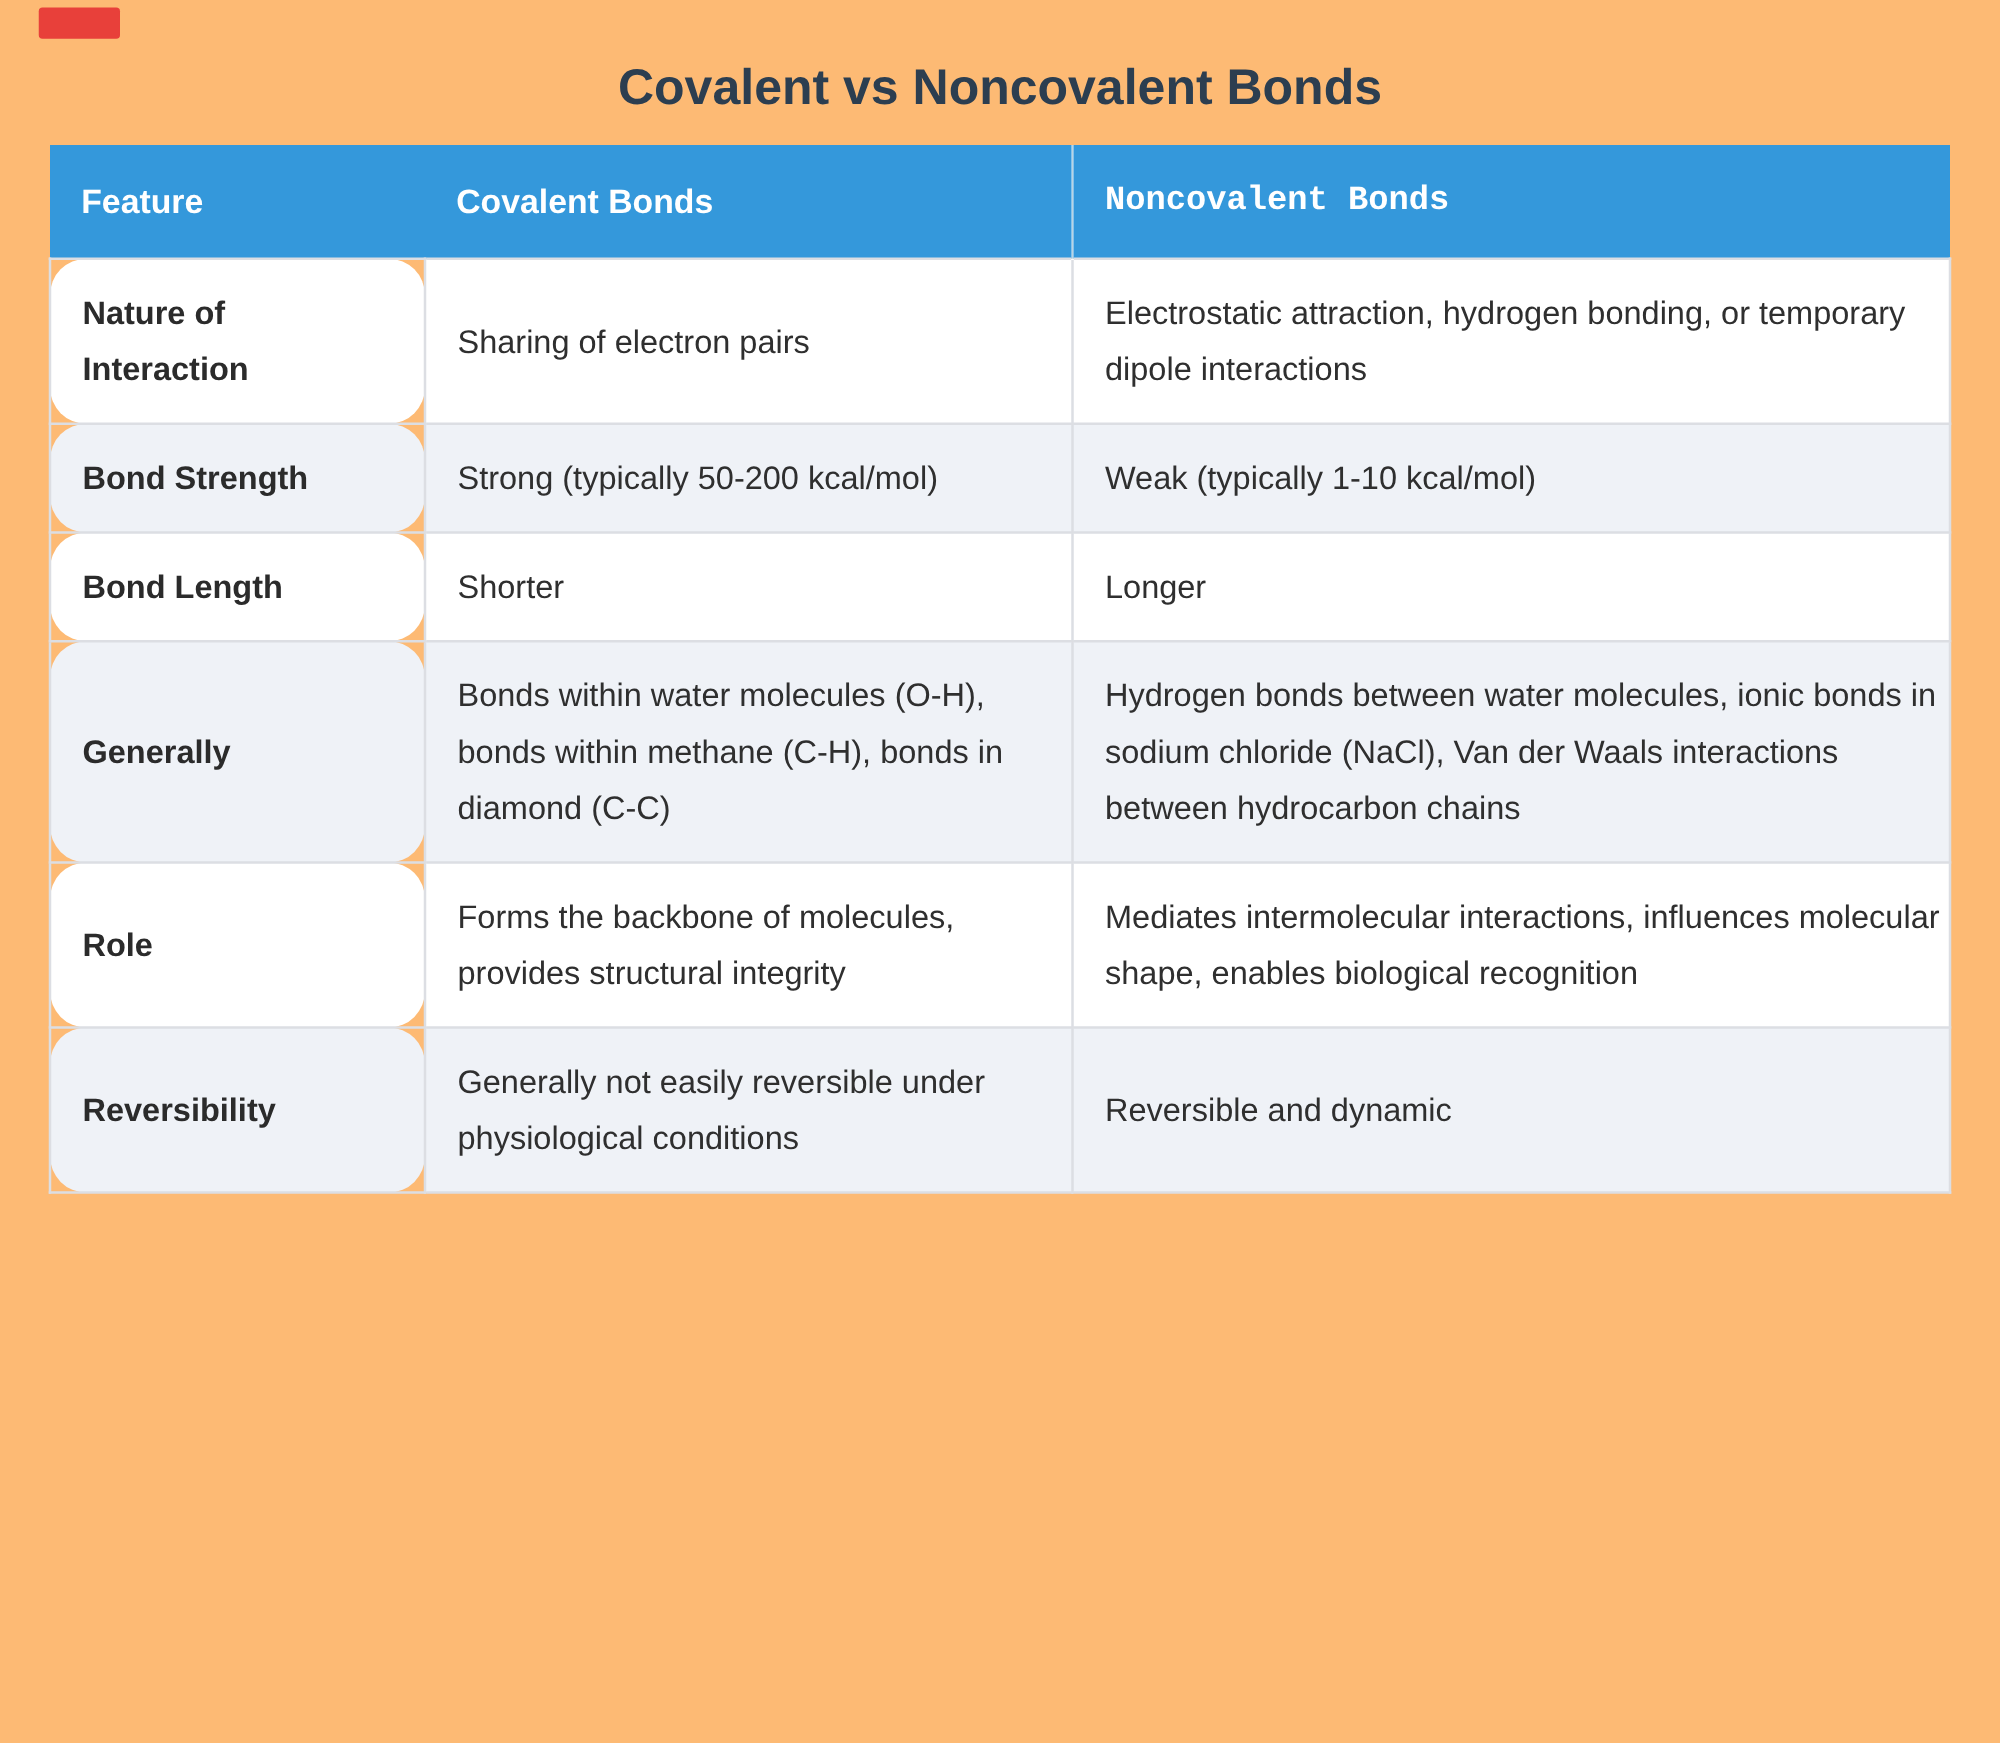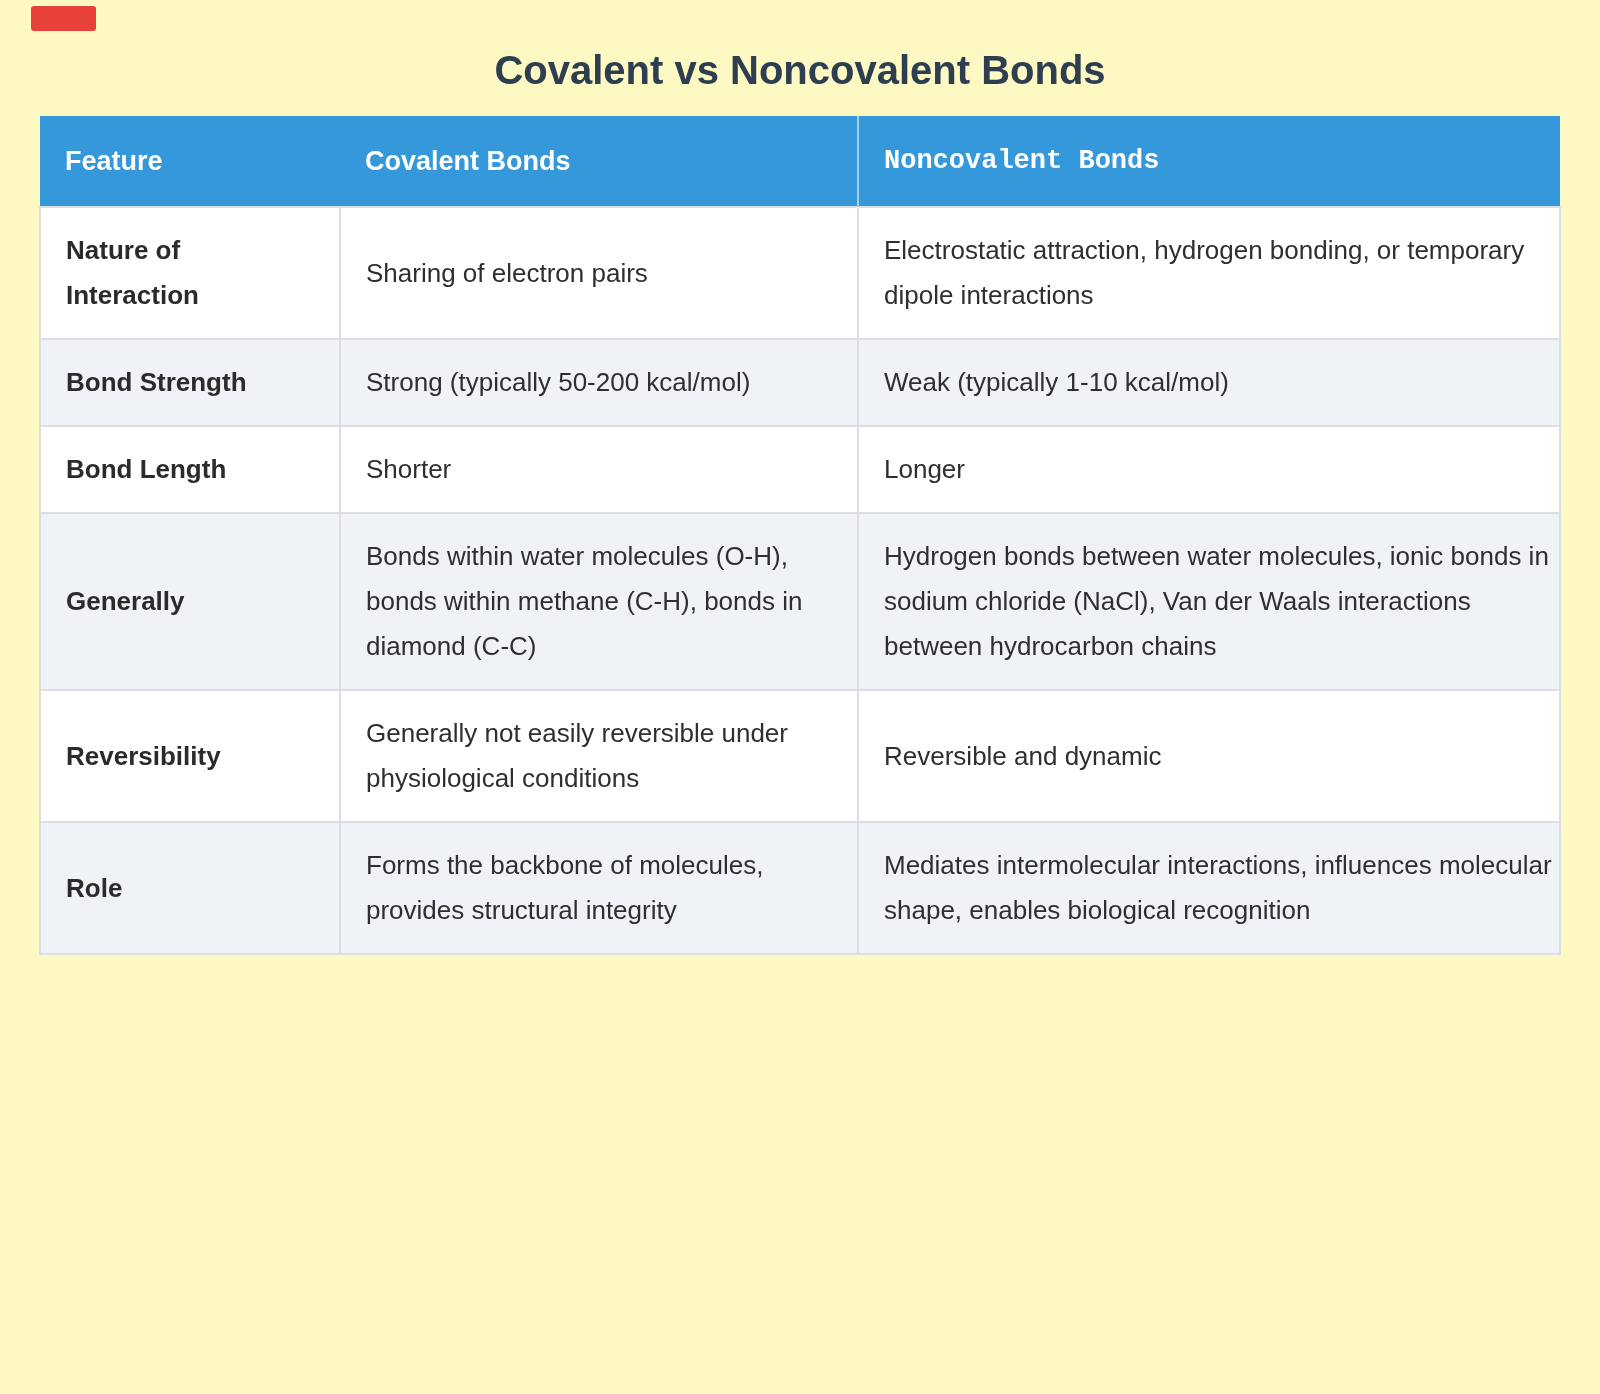--- a/index.html
+++ b/index.html
@@ -1,21 +1,21 @@
 <!DOCTYPE html>
 <html><head>
 <meta charset="utf-8">
 <style>
   html, body { margin: 0; padding: 0; background: #ffffff; }
   body { font-family: "Liberation Sans", sans-serif; }
   .page {
     position: relative;
     width: 1600px;
     height: 1394px;
-    background: #fef9c3;
+    background: #fdba74;
     overflow: hidden;
   }
   .red-marker {
     position: absolute;
     left: 31px;
     top: 6px;
     width: 65px;
     height: 25px;
     background: #e8403a;
     border-radius: 3px;
@@ -60,20 +60,21 @@
     text-align: left;
     vertical-align: middle;
     padding: 20px 42px 20px 25px;
     border: 2px solid #dcdee3;
     background: #ffffff;
   }
   table.compare td.col3 { padding-right: 4px; }
   table.compare td.feat {
     font-weight: bold;
     color: #2b2b2b;
+    border-radius: 29px;
   }
   table.compare tbody tr:nth-child(even) td { background: #eff2f7; }
 </style>
 </head>
 <body>
 
 <div class="page">
   <div class="red-marker"></div>
 
   <h1 class="title">Covalent vs Noncovalent Bonds</h1>
@@ -106,24 +107,24 @@
         <td class="feat">Bond Length</td>
         <td>Shorter</td>
         <td class="col3">Longer</td>
       </tr>
       <tr>
         <td class="feat">Generally</td>
         <td>Bonds within water molecules (O-H), bonds within methane (C-H), bonds in diamond (C-C)</td>
         <td class="col3">Hydrogen bonds between water molecules, ionic bonds in sodium chloride (NaCl), Van der Waals interactions between hydrocarbon chains</td>
       </tr>
       <tr>
+        <td class="feat">Role</td>
+        <td>Forms the backbone of molecules, provides structural integrity</td>
+        <td class="col3">Mediates intermolecular interactions, influences molecular shape, enables biological recognition</td>
+      </tr>
+      <tr>
         <td class="feat">Reversibility</td>
         <td>Generally not easily reversible under physiological conditions</td>
         <td class="col3">Reversible and dynamic</td>
-      </tr>
-      <tr>
-        <td class="feat">Role</td>
-        <td>Forms the backbone of molecules, provides structural integrity</td>
-        <td class="col3">Mediates intermolecular interactions, influences molecular shape, enables biological recognition</td>
       </tr>
     </tbody>
   </table>
 </div>
 
 </body></html>

